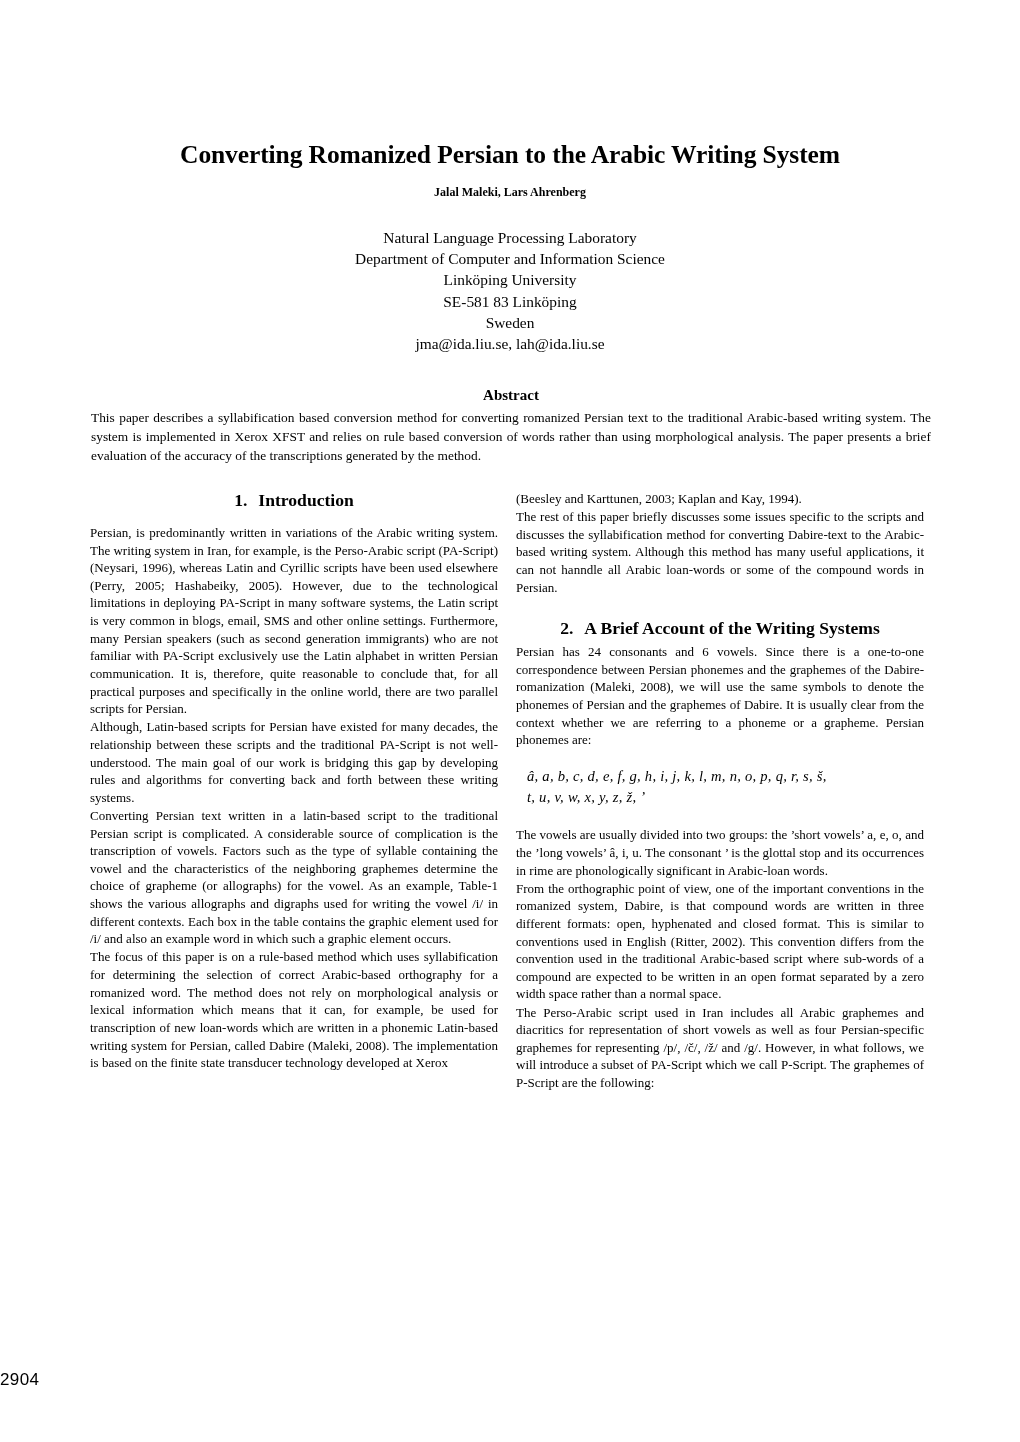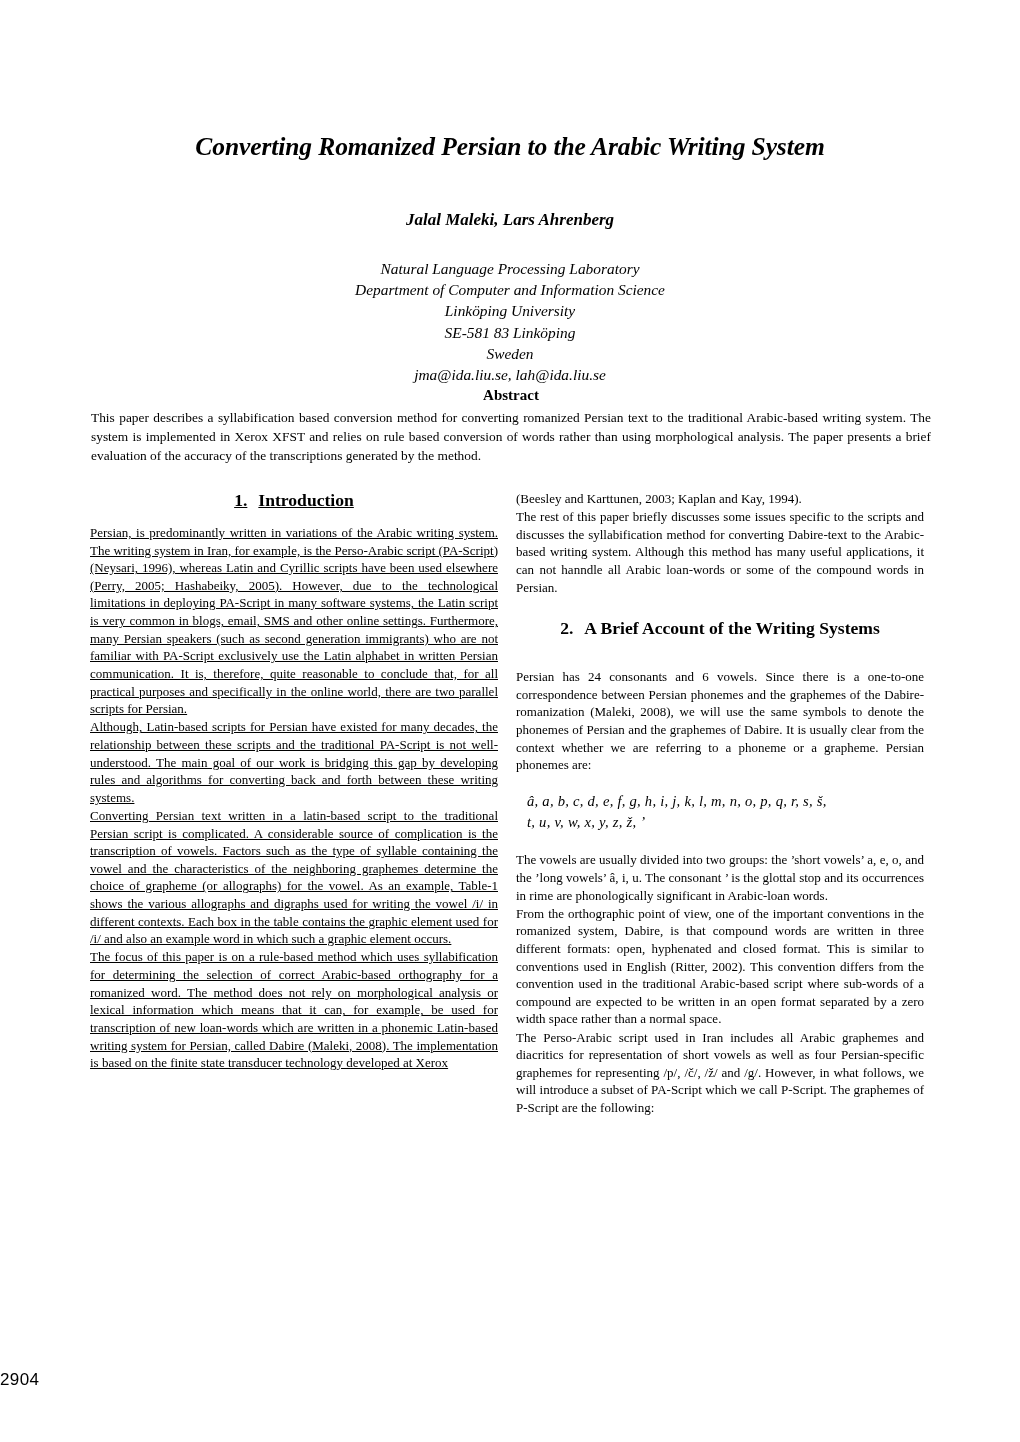--- a/index.html
+++ b/index.html
@@ -20,35 +20,34 @@
     position: absolute;
     left: 0; top: 0;
     width: 1020px;
     height: 1442px;
   }
 
   
   .title-block {
     position: absolute;
     left: 90px;
-    top: 132px;
+    top: 140px;
     width: 840px;
     text-align: center;
-    font-style: italic;
   }
   .paper-title {
     font-size: 25.5px;
     font-weight: bold;
     line-height: 1.2;
     letter-spacing: -0.1px;
     margin: 0;
   }
   .authors {
-    margin-top: 47px;
-    font-size: 17px;
+    margin-top: 14px;
+    font-size: 12px;
     font-weight: bold;
     line-height: 1.2;
   }
   .affiliation {
     margin-top: 28px;
     font-size: 15.4px;
     line-height: 1.38;
   }
   .affiliation div {
     white-space: nowrap;
@@ -75,36 +74,36 @@
     margin: 0;
     hyphens: none;
   }
 
   
   .col {
     position: absolute;
     top: 490px;
     width: 408px;
   }
-  .col-left  { left: 90px; text-decoration: underline; }
+  .col-left  { left: 90px; }
   .col-right { left: 516px; }
 
   .section-heading {
     font-size: 17.6px;
     font-weight: bold;
     text-align: center;
     margin: 0 0 12px 0;
     line-height: 1.25;
   }
   .section-heading .num {
     margin-right: 11px;
   }
   .sec2-heading {
     margin-top: 22px;
-    margin-bottom: 28px;
+    margin-bottom: 3px;
   }
 
   p.body-par {
     font-size: 13px;
     line-height: 1.356;
     text-align: justify;
     text-justify: inter-word;
     margin: 0 0 0.5px 0;
     text-indent: 0;
     hyphens: none;

